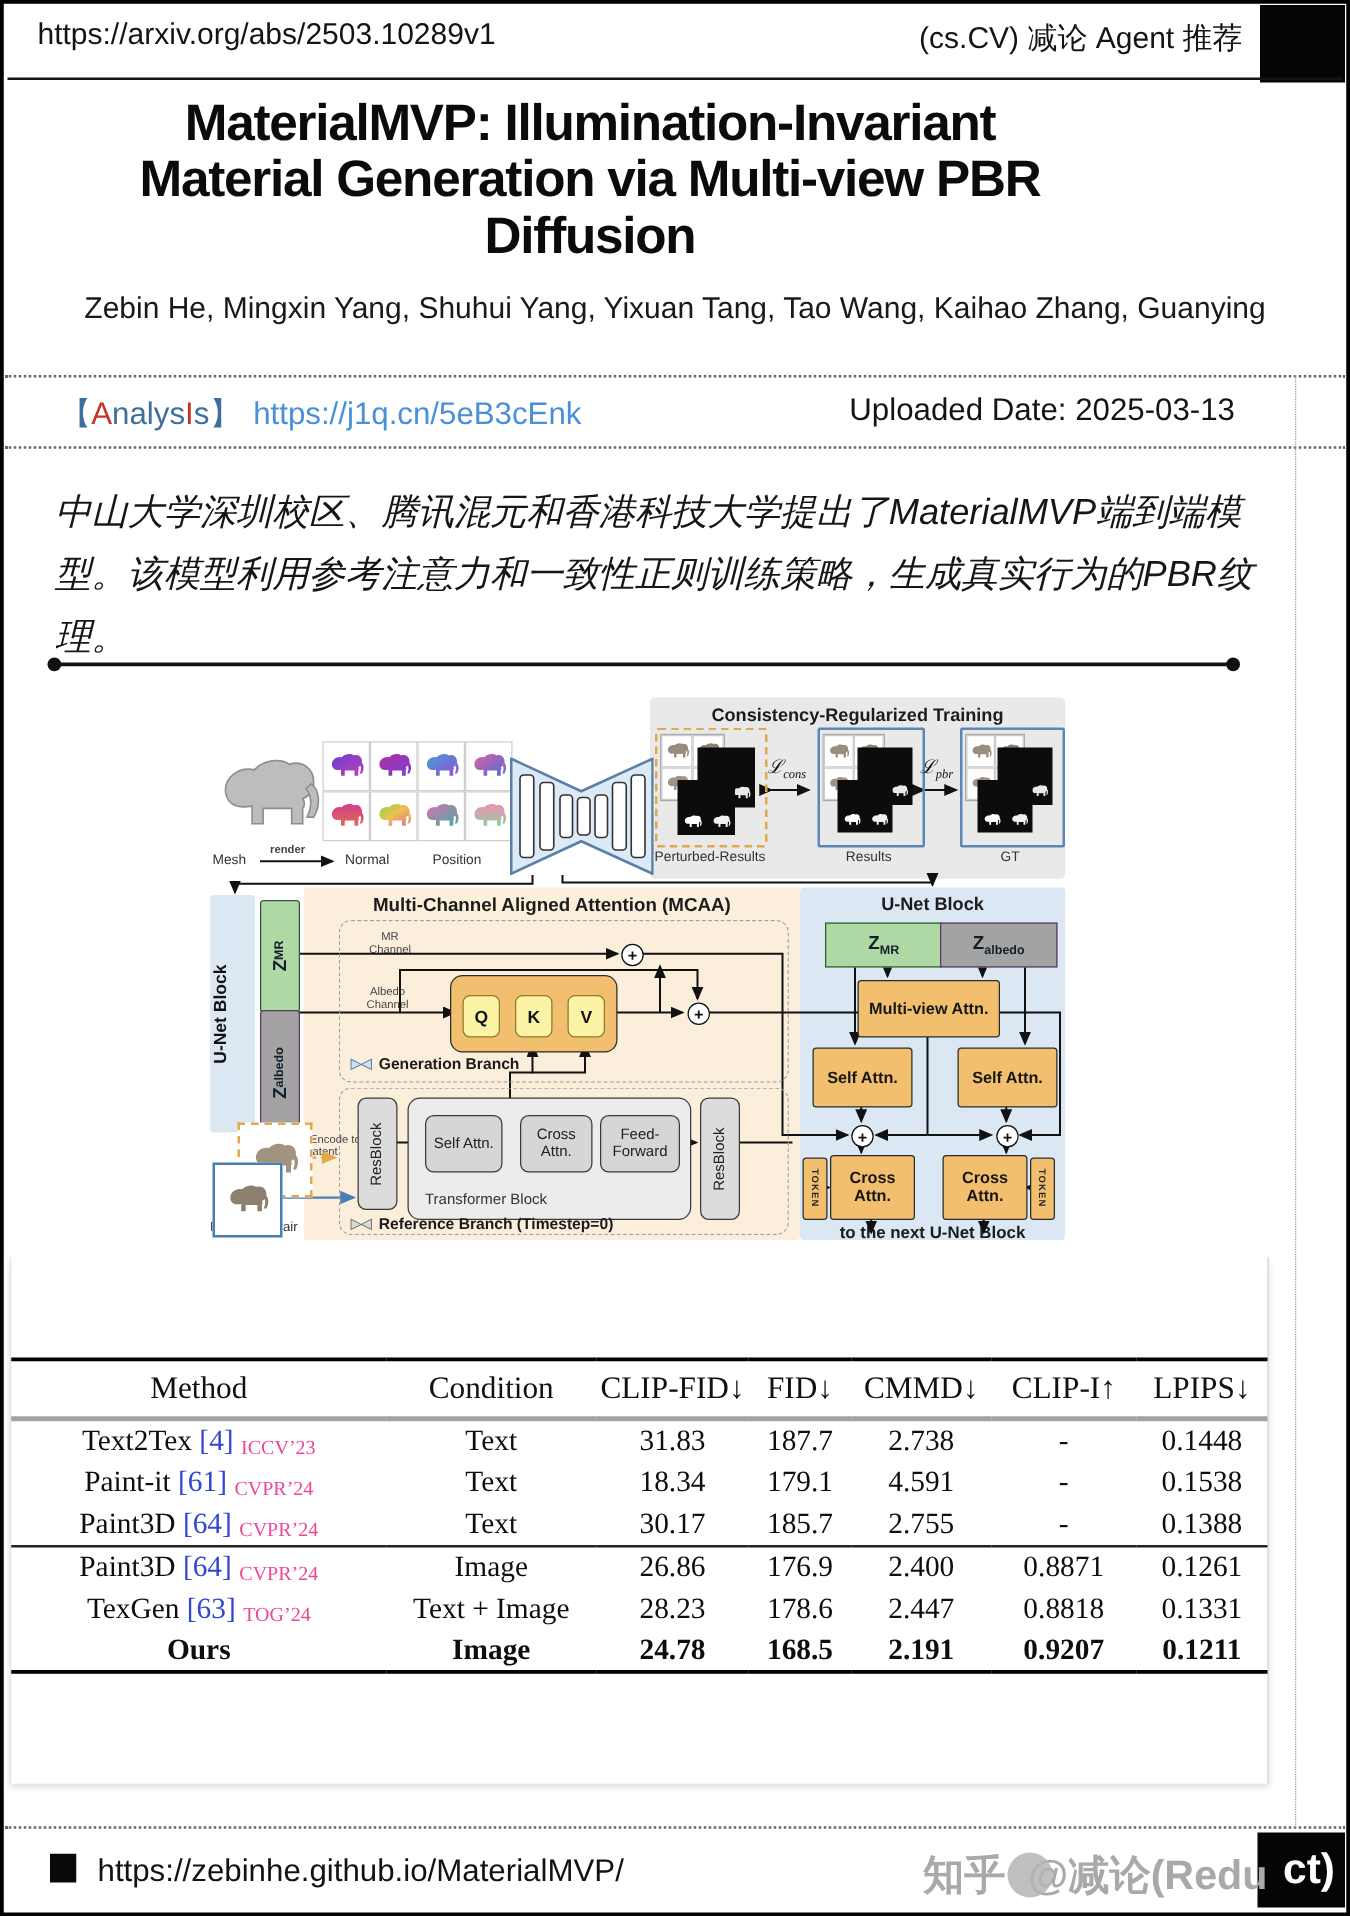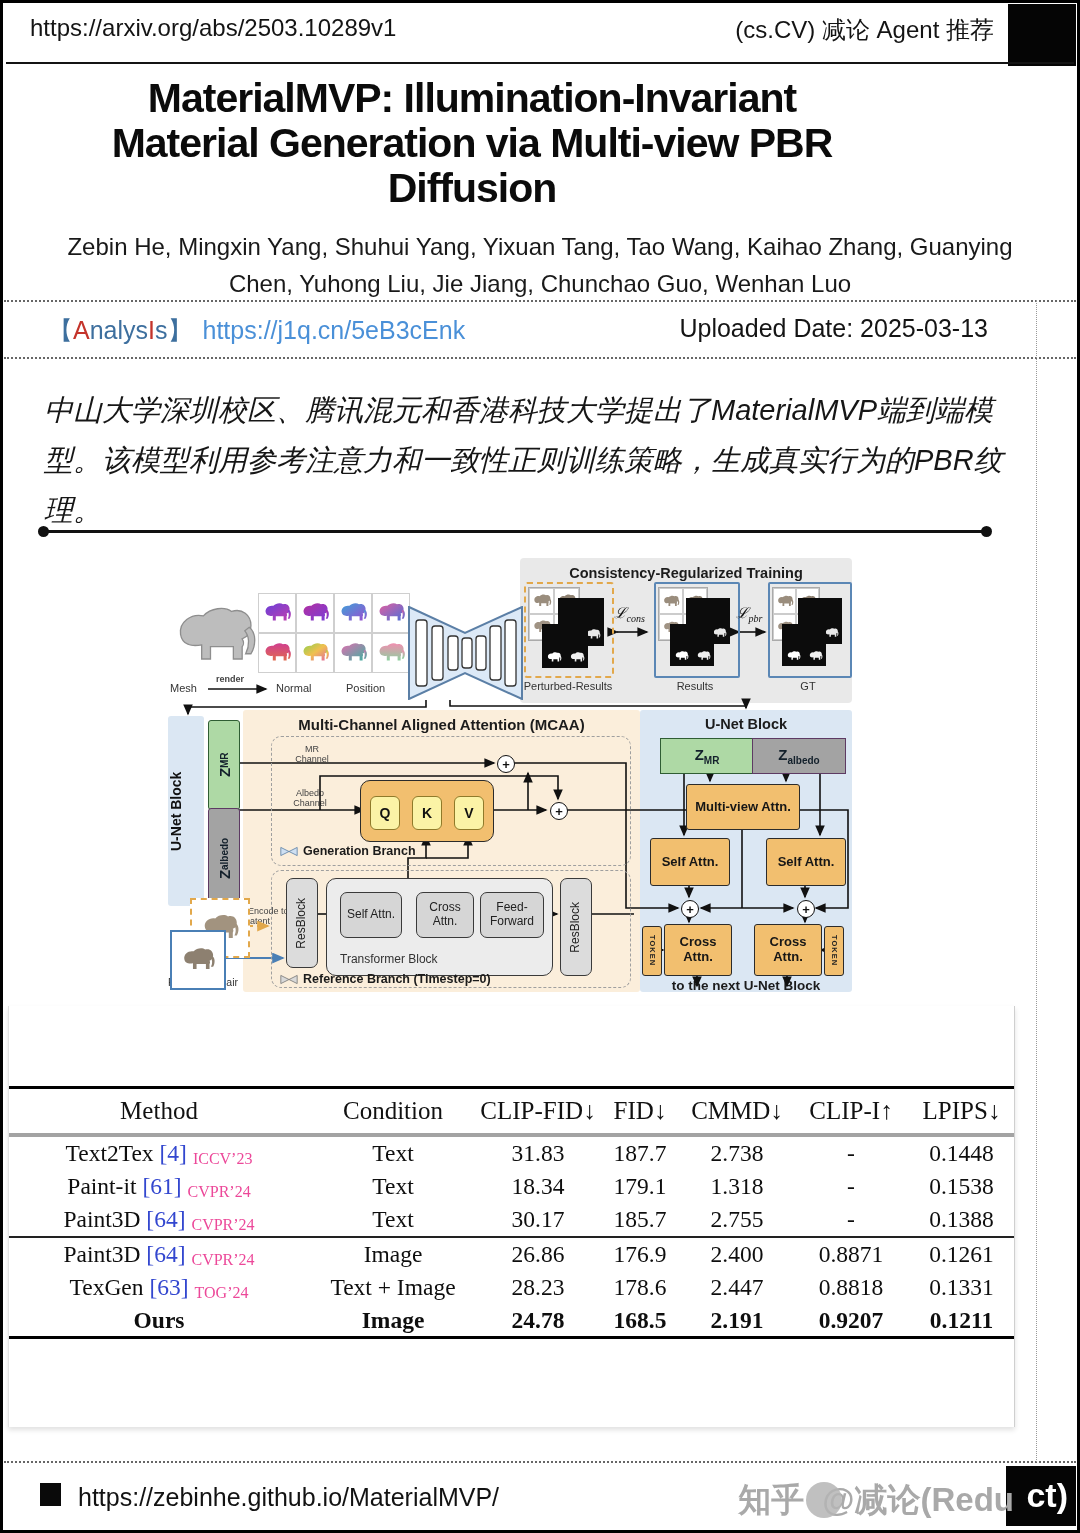--- a/index.html
+++ b/index.html
@@ -147,21 +147,20 @@
 <div class="abs corner-box-top"></div>
 <div class="abs hdr-line"></div>
 
 <div class="abs title">
   <div>MaterialMVP: Illumination-Invariant</div>
   <div>Material Generation via Multi-view PBR</div>
   <div>Diffusion</div>
 </div>
 <div class="abs authors">
   <div>Zebin He, Mingxin Yang, Shuhui Yang, Yixuan Tang, Tao Wang, Kaihao Zhang, Guanying</div>
-  <div>Chen, Yuhong Liu, Jie Jiang, Chunchao Guo, Wenhan Luo</div>
 </div>
 
 <div class="abs dotted-rule" style="left:4px;top:300px;width:1072px;"></div>
 <div class="abs an-left">
   <span class="an-blue">【</span><span class="an-red">A</span><span class="an-blue">nalys</span><span class="an-red">I</span><span class="an-blue">s</span><span class="an-blue">】</span><a href="#" class="an-link">https://j1q.cn/5eB3cEnk</a>
 </div>
 <div class="abs an-date">Uploaded Date: 2025-03-13</div>
 <div class="abs dotted-rule" style="left:4px;top:357px;width:1072px;"></div>
 
 <div class="abs summary">中山大学深圳校区、腾讯混元和香港科技大学提出了MaterialMVP端到端模型。该模型利用参考注意力和一致性正则训练策略，生成真实行为的PBR纹理。</div>
@@ -579,21 +578,21 @@
         <td>187.7</td>
         <td>2.738</td>
         <td>-</td>
         <td>0.1448</td>
       </tr>
       <tr>
         <td><span>Paint-it</span> <span class="cite">[61]</span><span class="venue">CVPR’24</span></td>
         <td>Text</td>
         <td>18.34</td>
         <td>179.1</td>
-        <td>1.318</td>
+        <td>4.591</td>
         <td>-</td>
         <td>0.1538</td>
       </tr>
       <tr>
         <td><span>Paint3D</span> <span class="cite">[64]</span><span class="venue">CVPR’24</span></td>
         <td>Text</td>
         <td>30.17</td>
         <td>185.7</td>
         <td>2.755</td>
         <td>-</td>

